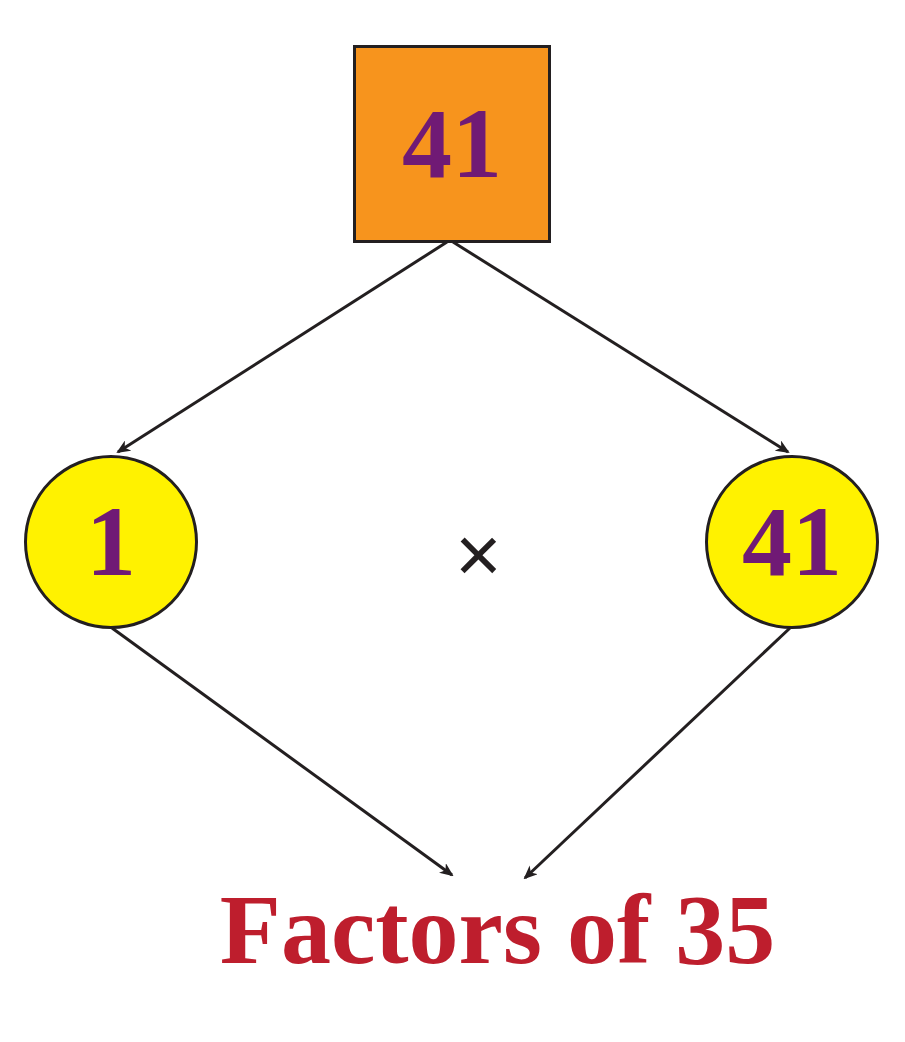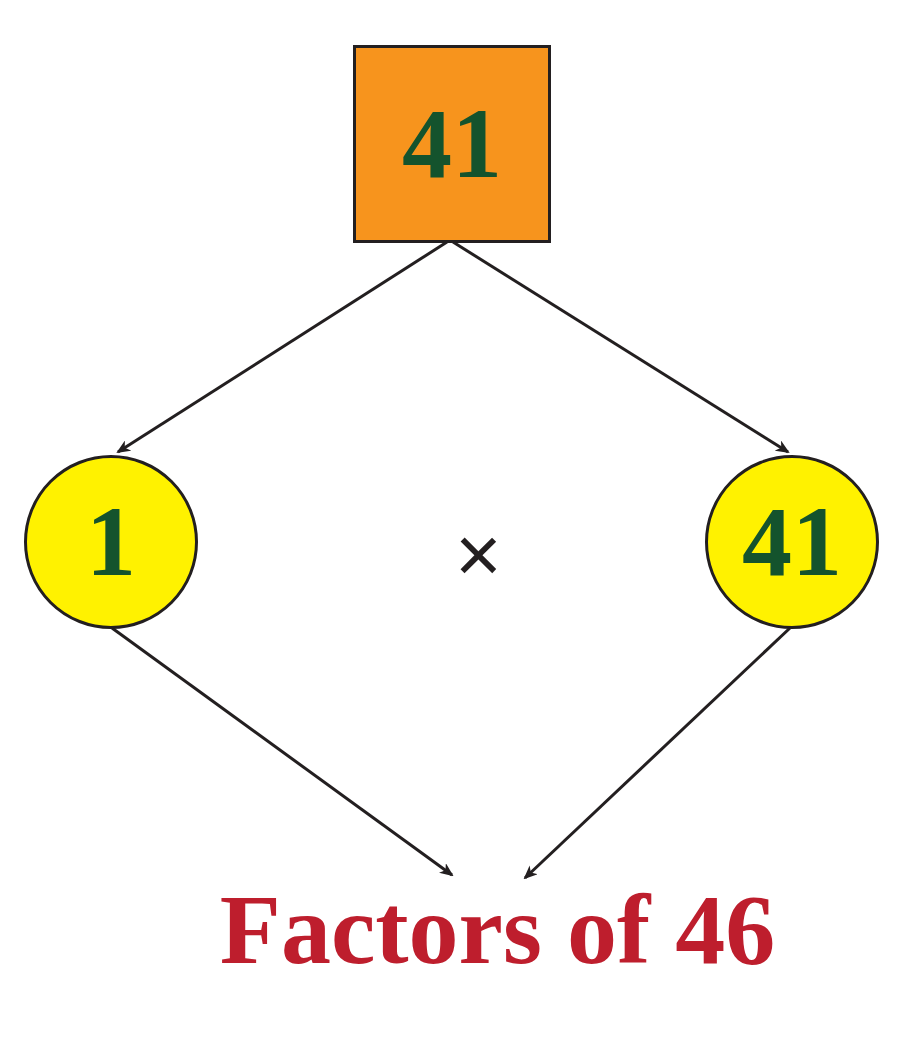--- a/index.html
+++ b/index.html
@@ -1,20 +1,20 @@
 <!DOCTYPE html>
 <html><head>
 <meta charset="utf-8">
 <style>
   html,body{margin:0;padding:0;background:#ffffff;}
   body{width:905px;height:1042px;position:relative;overflow:hidden;font-family:"Liberation Serif",serif;}
   svg{position:absolute;left:0;top:0;}
   .box{position:absolute;left:353px;top:45px;width:192px;height:192px;background:#f7941d;border:3px solid #231f20;box-sizing:content-box;display:flex;align-items:center;justify-content:center;}
   .circle{position:absolute;width:168px;height:168px;border-radius:50%;background:#fff200;border:3px solid #231f20;display:flex;align-items:center;justify-content:center;}
-  .num{font-family:"Liberation Serif",serif;font-weight:bold;color:#14532d;font-size:100px;line-height:1;text-align:center;}
+  .num{font-family:"Liberation Serif",serif;font-weight:bold;color:#701a75;font-size:100px;line-height:1;text-align:center;}
   .times{position:absolute;left:455px;top:515px;font-family:"Liberation Sans",sans-serif;font-size:80px;color:#231f20;line-height:1;}
   .title{position:absolute;left:0;width:905px;top:880px;text-align:center;font-family:"Liberation Serif",serif;font-weight:bold;font-size:100px;color:#be1e2d;line-height:1;padding-left:90px;box-sizing:border-box;}
 </style>
 </head>
 <body>
 
 <svg width="905" height="1042">
   <defs>
     <marker id="ah" markerWidth="14" markerHeight="12" refX="12" refY="6" orient="auto" markerUnits="userSpaceOnUse">
       <path d="M0,0 L14,6 L0,12 L4,6 Z" fill="#231f20"></path>
@@ -35,13 +35,13 @@
 <div class="circle" style="left:24px;top:455px;">
   <span class="num">1</span>
 </div>
 
 <div class="times">×</div>
 
 <div class="circle" style="left:705px;top:455px;">
   <span class="num">41</span>
 </div>
 
-<div class="title">Factors of 46</div>
+<div class="title">Factors of 35</div>
 
 </body></html>

